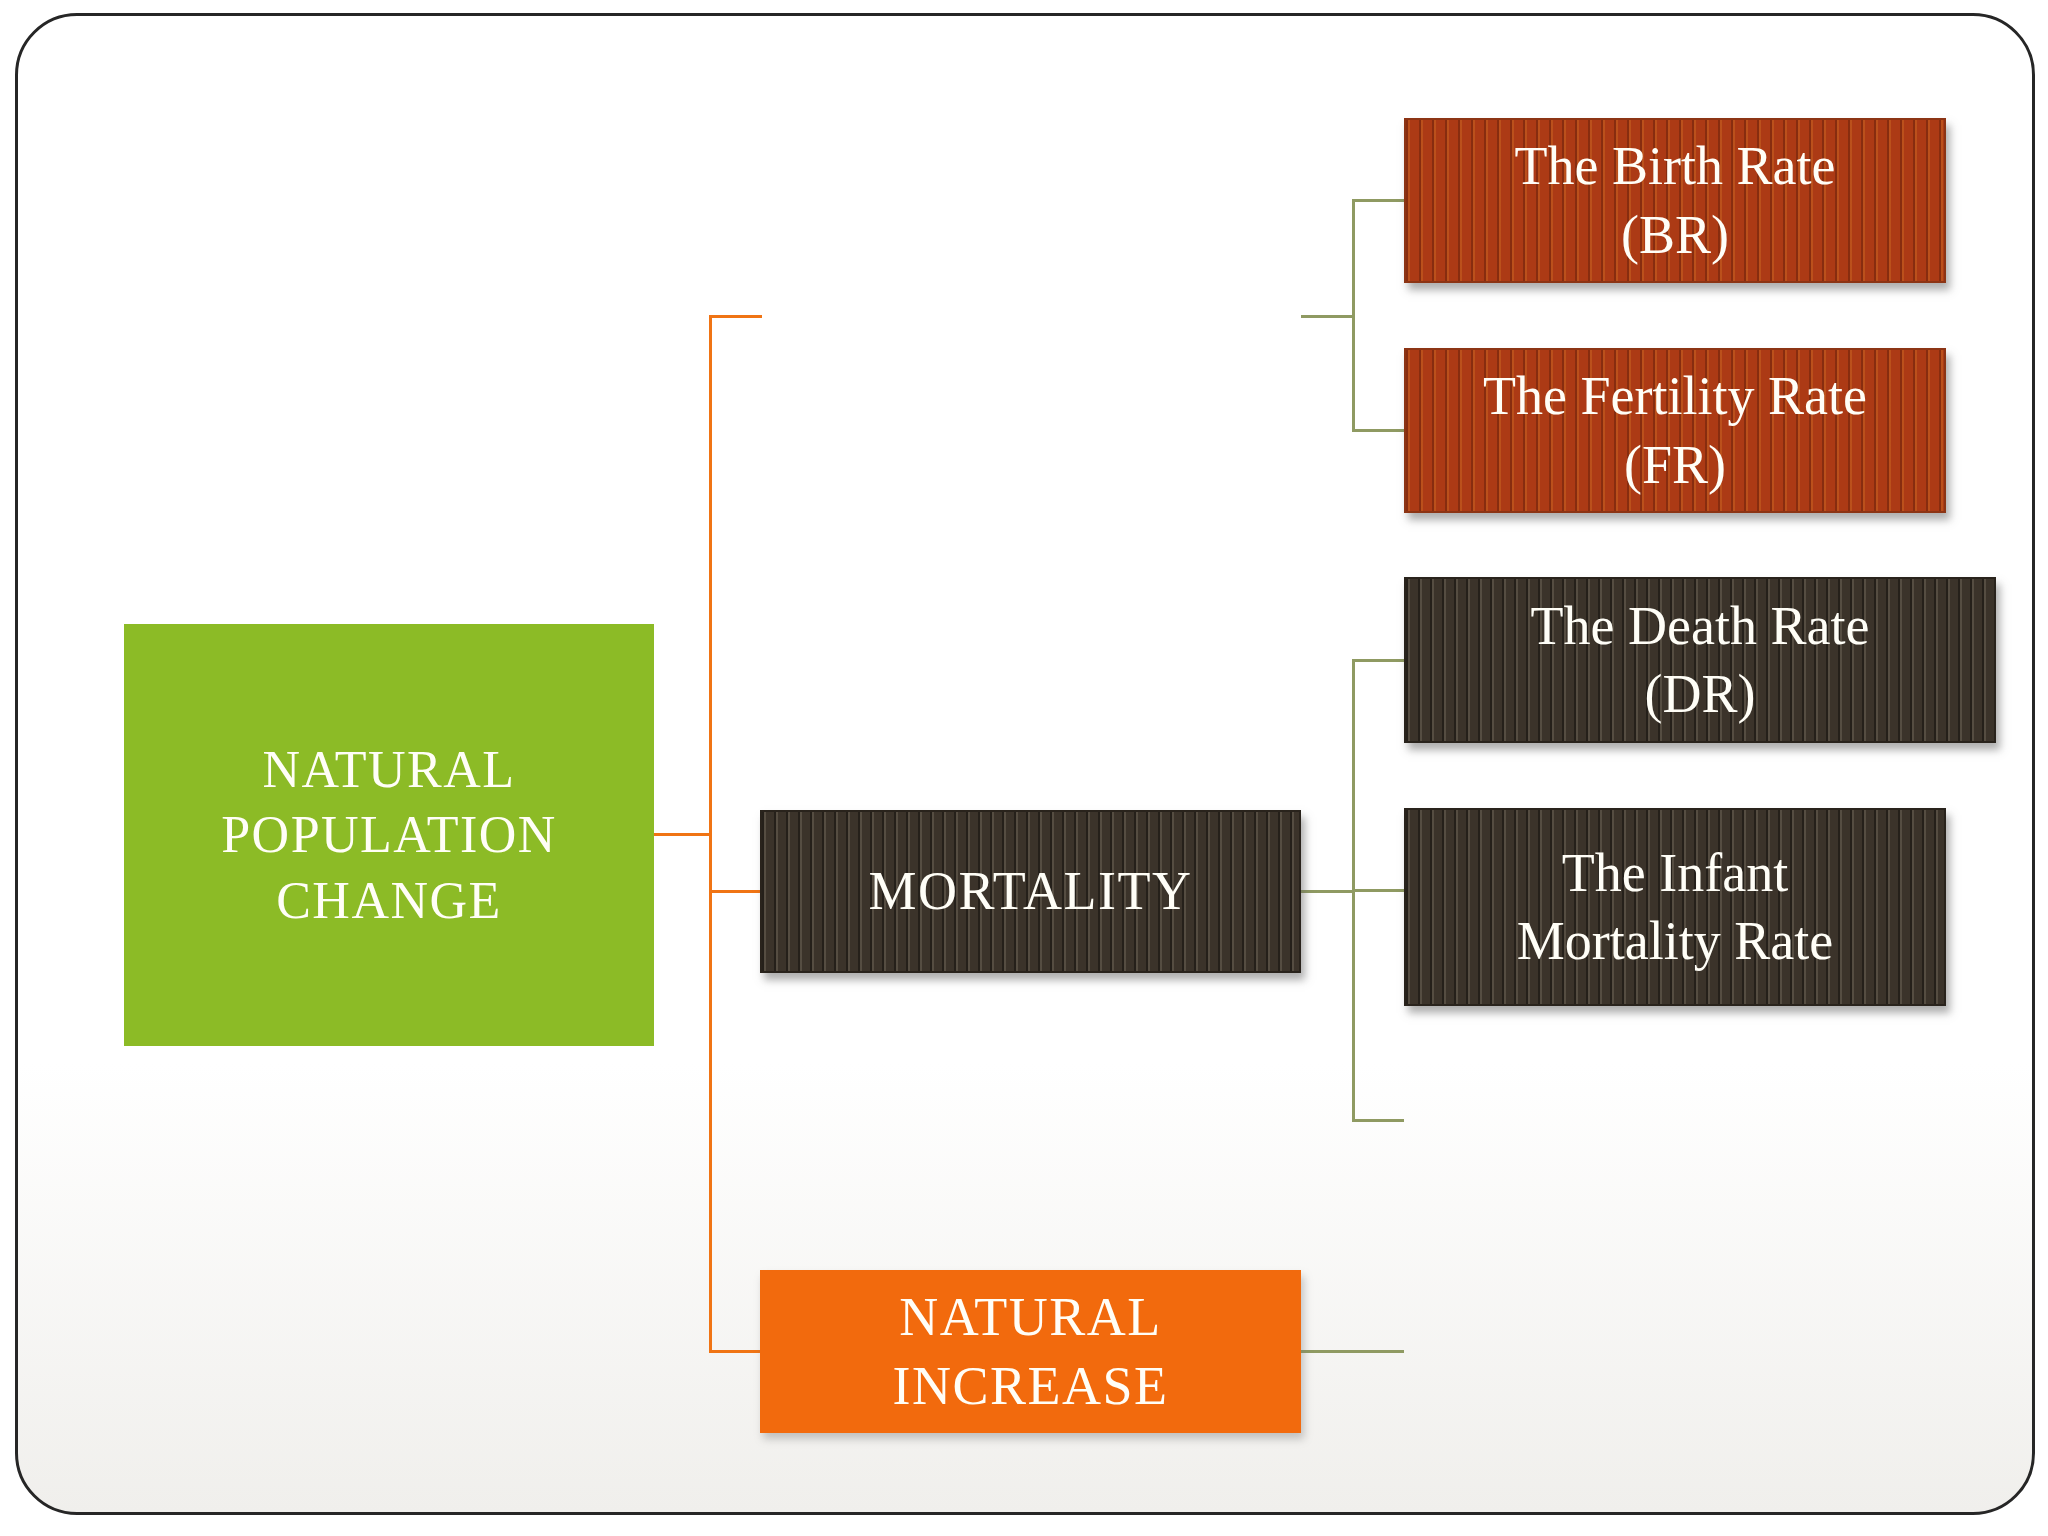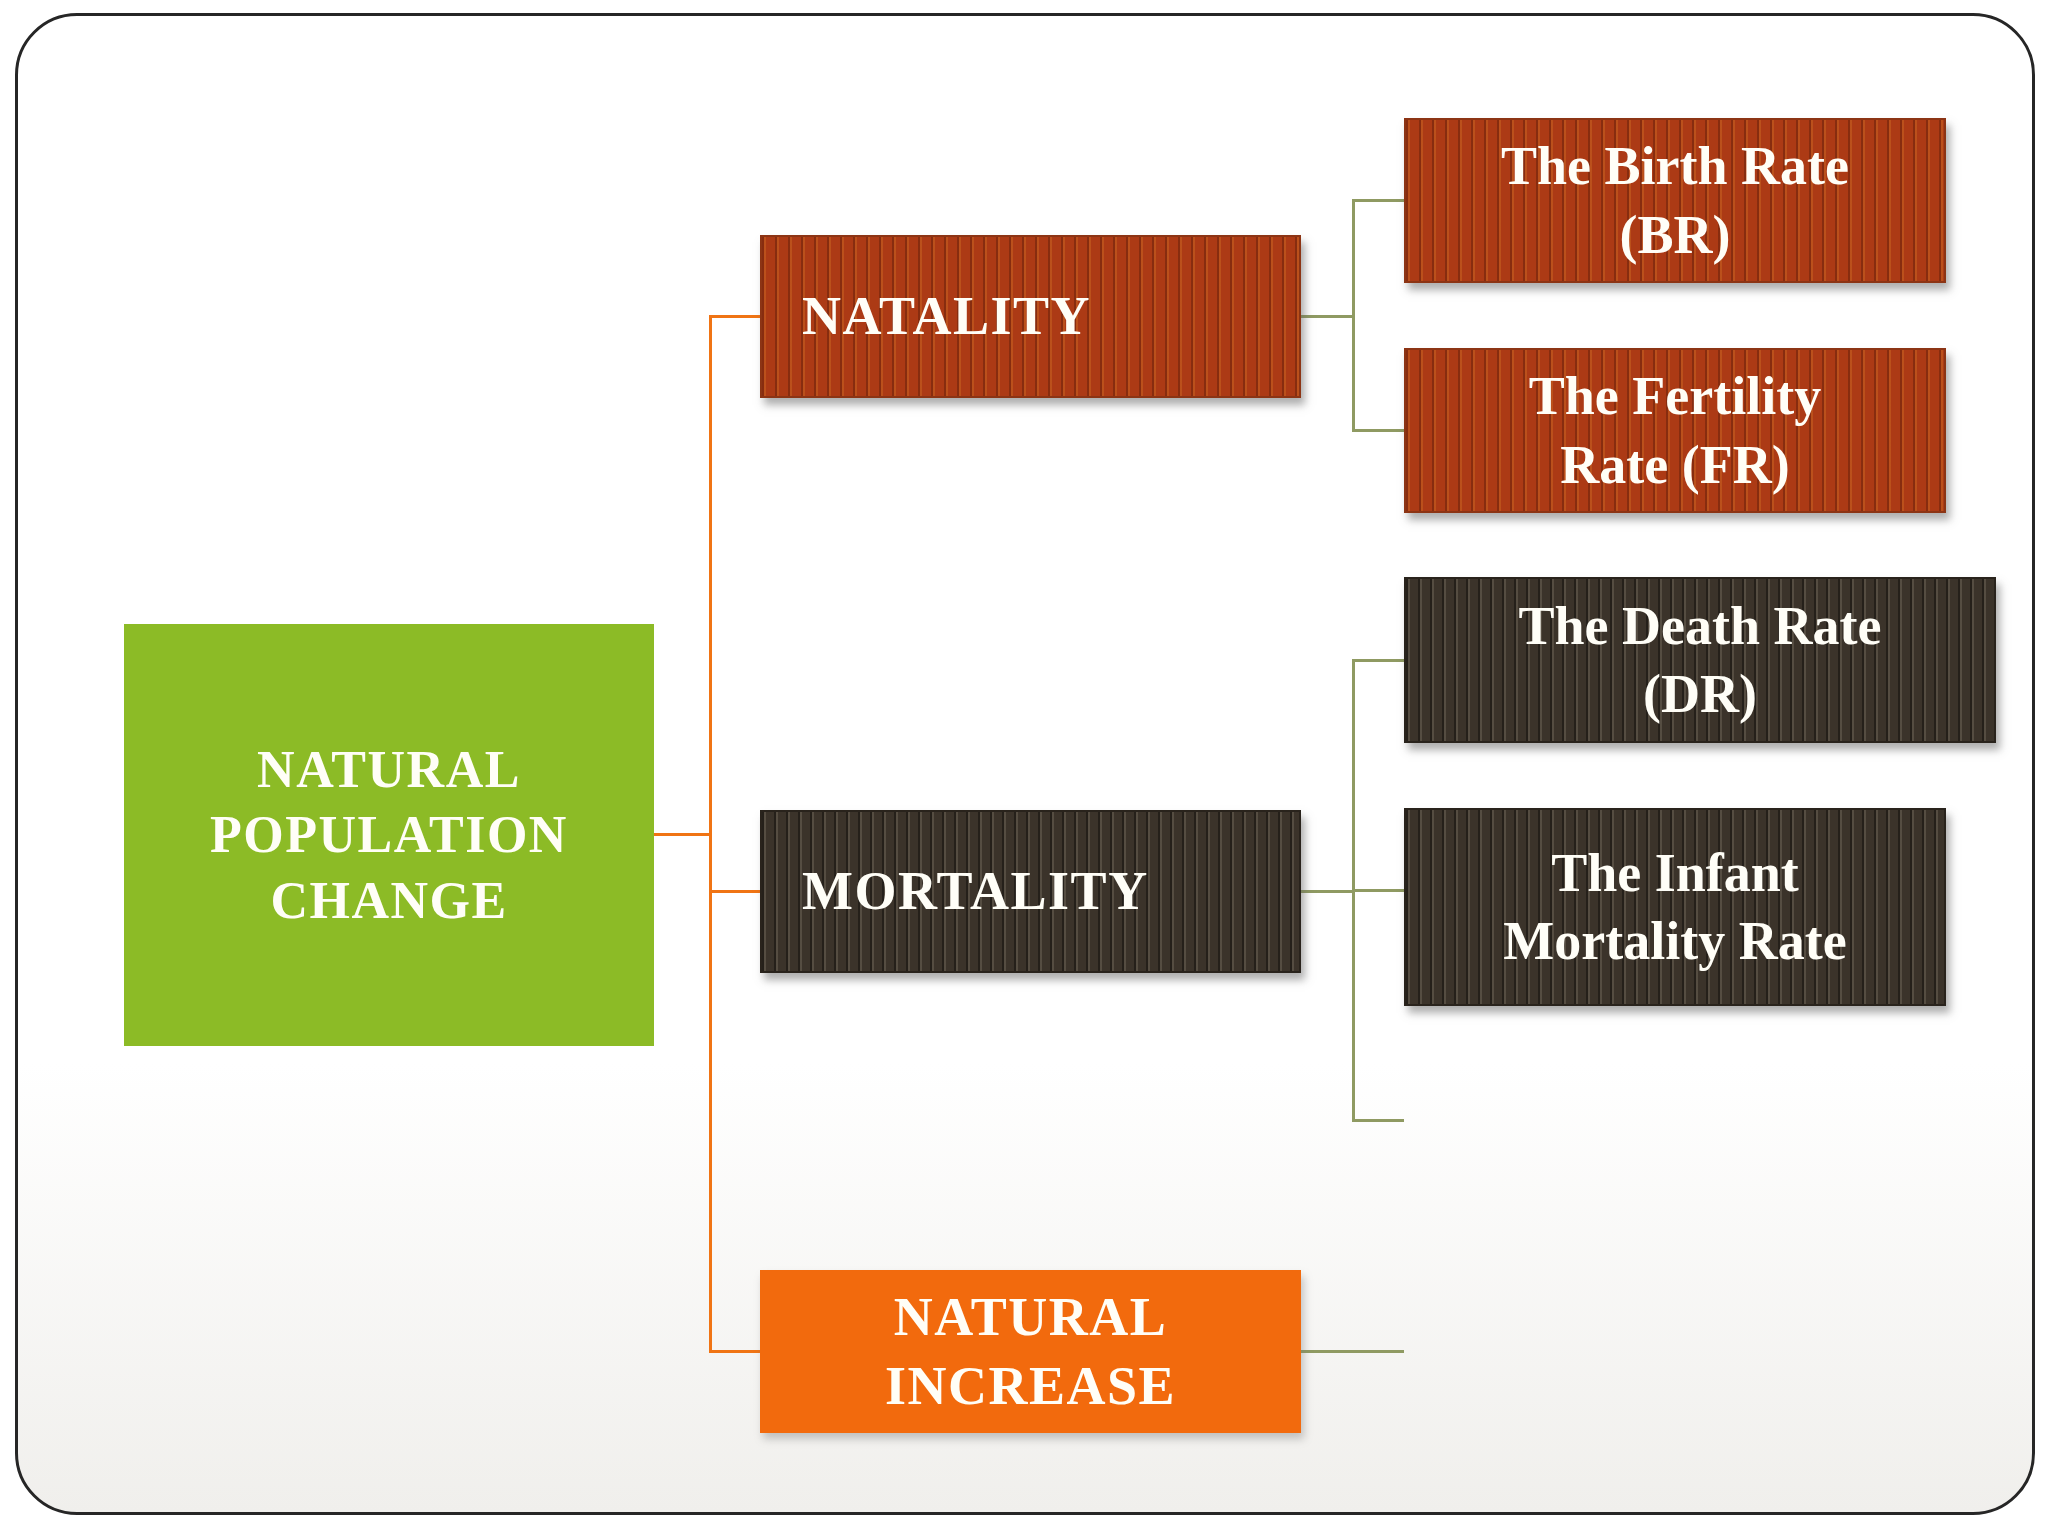--- a/index.html
+++ b/index.html
@@ -24,24 +24,25 @@
     z-index: 0;
   }
   .ln { position: absolute; z-index: 1; }
   .or { background: #F07414; }
   .ol { background: #8F9A62; }
   .node {
     position: absolute;
     z-index: 2;
     display: flex;
     align-items: center;
+    justify-content: center;
     text-align: center;
     box-sizing: border-box;
     color: #FFFEF7;
-    font-weight: bold;
+    font-weight: normal;
     line-height: 1.26;
   }
   .node .lbl { display: block; }
   .green {
     background: #8CBB26;
     font-size: 52px;
     letter-spacing: 1.5px;
     padding: 16px 30px;
   }
   .red {
@@ -102,23 +103,20 @@
   <div class="ln ol" style="left:1352px;top:659px;width:52px;height:3px"></div>
   <div class="ln ol" style="left:1352px;top:889px;width:52px;height:3px"></div>
   <div class="ln ol" style="left:1352px;top:1119px;width:52px;height:3px"></div>
 
   <div class="ln ol" style="left:1301px;top:1350px;width:103px;height:3px"></div>
 
   <div class="node green" style="left:124px;top:624px;width:530px;height:422px">
     <span class="lbl">NATURAL POPULATION CHANGE</span>
   </div>
 
-  <div class="node red parent" style="left:760px;top:235px;width:541px;height:163px">
-    <span class="lbl">NATALITY</span>
-  </div>
   <div class="node brown parent" style="left:760px;top:810px;width:541px;height:163px">
     <span class="lbl">MORTALITY</span>
   </div>
   <div class="node orange parent" style="left:760px;top:1270px;width:541px;height:163px">
     <span class="lbl">NATURAL INCREASE</span>
   </div>
 
   <div class="node red child" style="left:1404px;top:118px;width:542px;height:165px">
     <span class="lbl">The Birth Rate (BR)</span>
   </div>

